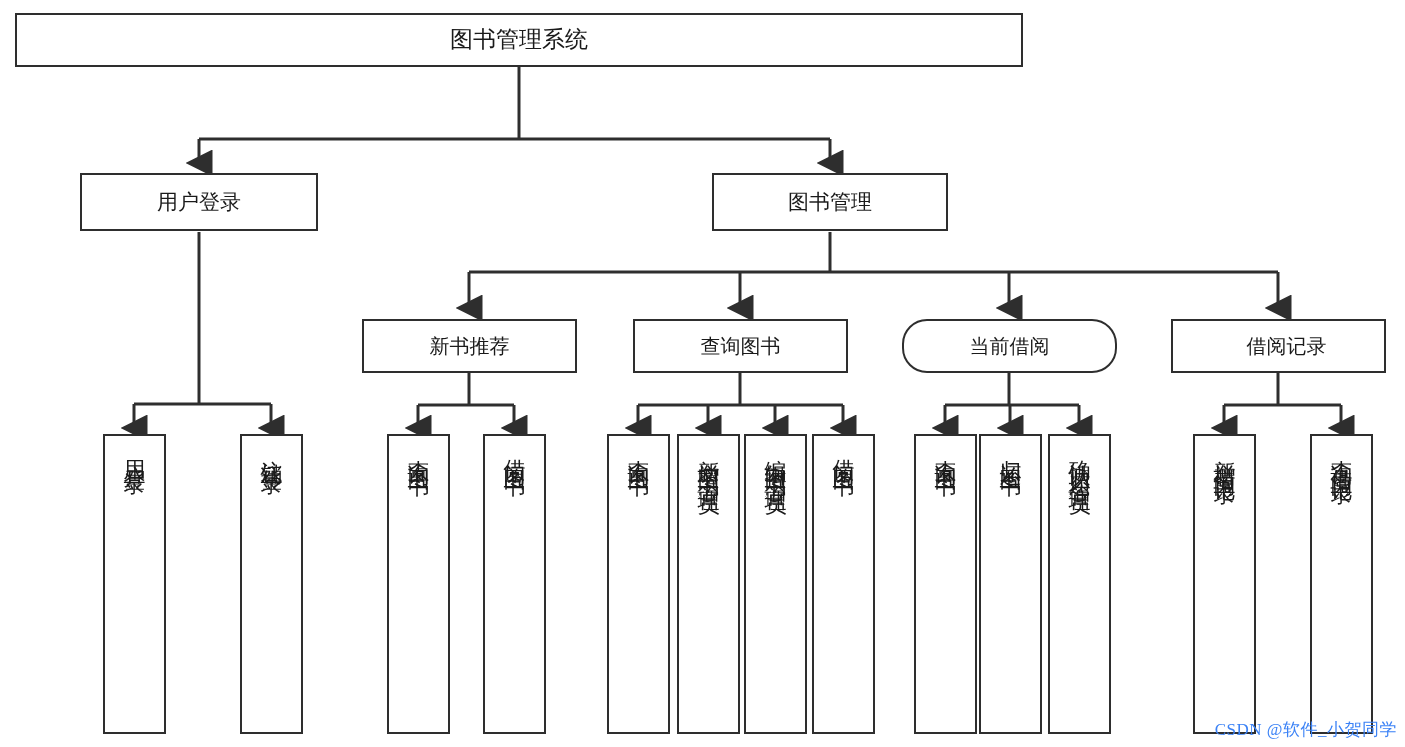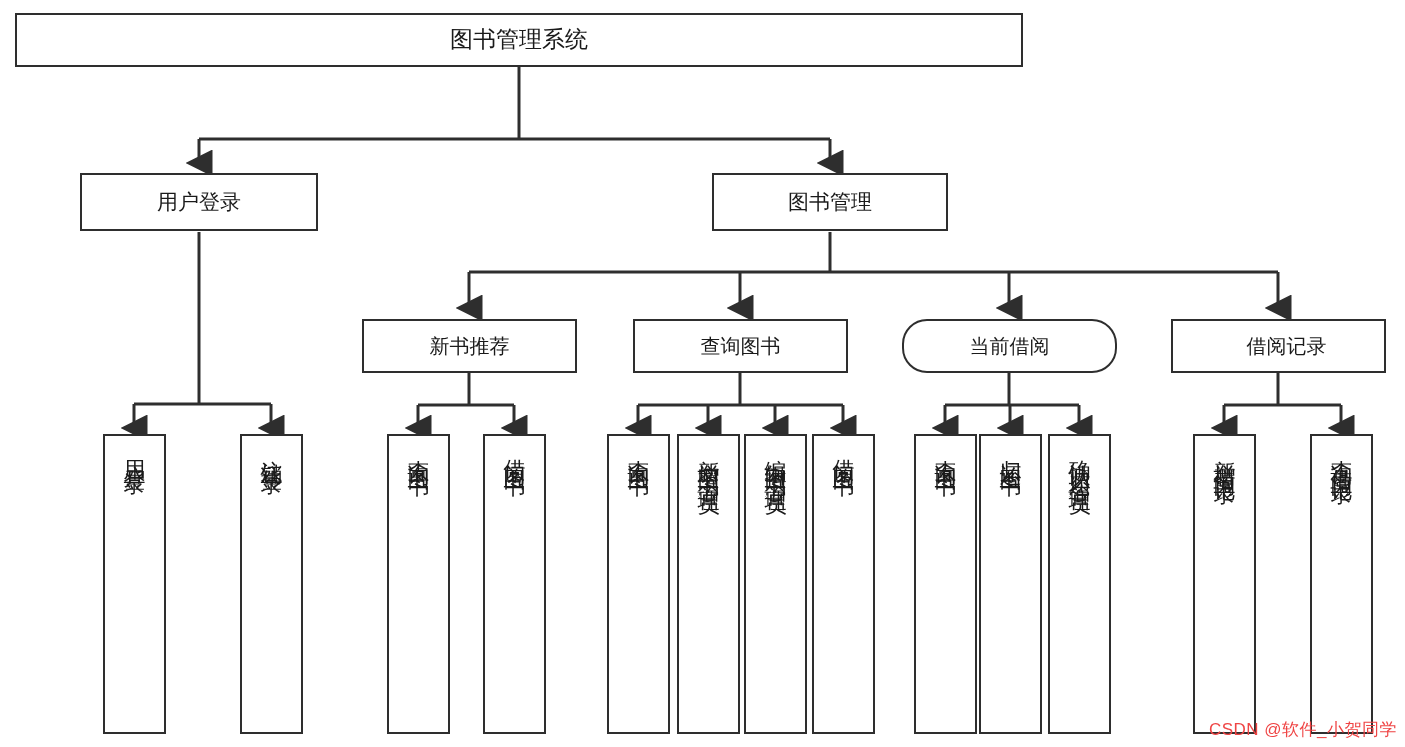--- a/index.html
+++ b/index.html
@@ -78,23 +78,24 @@
     font-size: 22px;
     letter-spacing: 5px;
     line-height: 1;
     white-space: nowrap;
   }
   .watermark {
     position: absolute;
     right: 8px;
     bottom: 6px;
     font-size: 17px;
-    color: #ef4444;
+    color: #3b82f6;
     letter-spacing: 0.5px;
     white-space: nowrap;
+    font-family: Liberation Serif, serif;
   }
 </style>
 </head>
 <body>
 
 <div id="diagram-canvas">
 
   <svg id="edge-layer" viewBox="0 0 1405 747" xmlns="http://www.w3.org/2000/svg">
     <defs>
       <marker id="arrow" markerWidth="9" markerHeight="9" refX="4.5" refY="4.5" orient="auto" markerUnits="strokeWidth">

